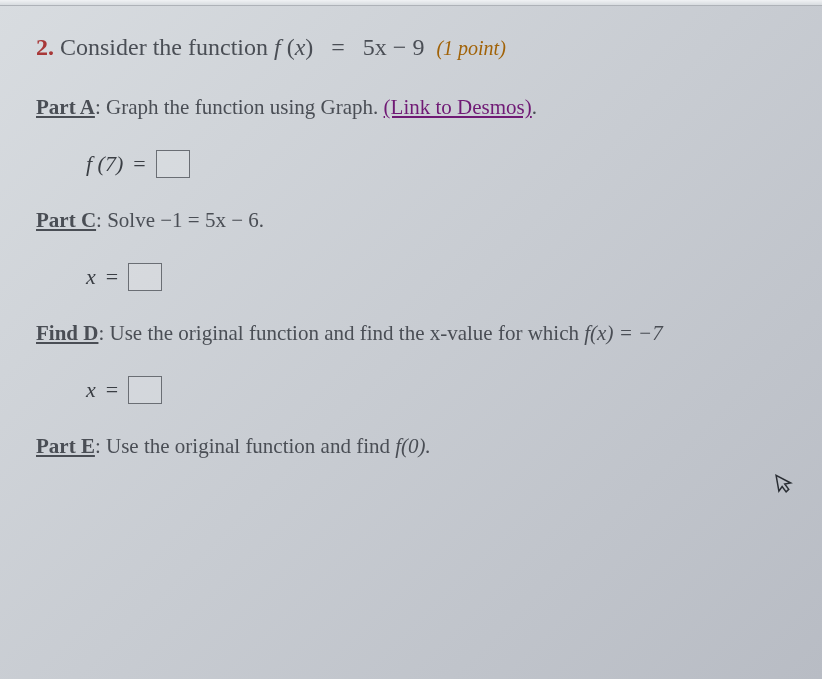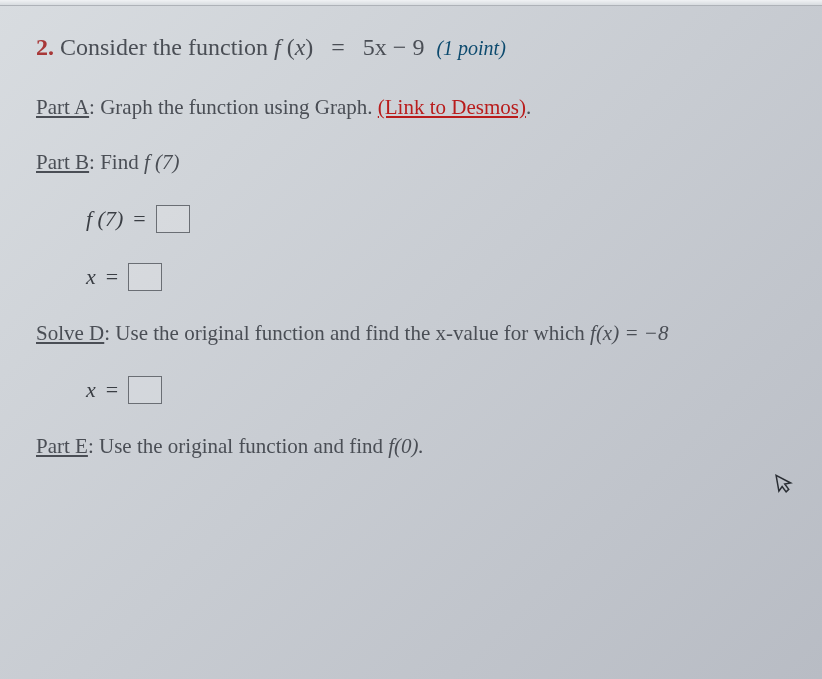--- a/index.html
+++ b/index.html
@@ -28,34 +28,34 @@
     font-weight: bold;
   }
   .fn {
     font-style: italic;
     font-family: 'Times New Roman', serif;
     text-align: right;
   }
   .paren { font-style: normal; }
   .points {
     font-style: italic;
-    color: #0c4a6e;
+    color: #a16207;
     font-size: 20px;
   }
   .part {
     margin-bottom: 30px;
     font-size: 21px;
     color: #4a4e55;
   }
   .part-label {
     text-decoration: underline;
-    font-weight: 400;
+    font-weight: 700;
   }
   .link {
-    color: #b91c1c;
+    color: #701a75;
     text-decoration: underline;
     cursor: pointer;
     font-family: Liberation Serif, serif;
   }
   .eq-line {
     margin: 22px 0 30px 50px;
     font-size: 22px;
     font-family: 'Times New Roman', serif;
     display: flex;
     align-items: center;
@@ -100,37 +100,37 @@
     </span>
     &nbsp;&nbsp;<span>=</span>&nbsp;&nbsp;
     <span>5x − 9</span>
     &nbsp;<span class="points">(1 point)</span>
   </div>
 
   <div class="part">
     <span class="part-label">Part A</span><span>: </span><span>Graph the function using Graph. </span><span class="link">(Link to Desmos)</span><span>.</span>
   </div>
 
-  <div class="part">
-    <span class="part-label">Part B</span><span>: </span><span>Find </span><span class="fn">f (7)</span>
-  </div>
   <div class="eq-line">
     <span class="fn">f (7)</span>
     <span>=</span>
     <span class="answer-box"></span>
   </div>
 
+  <div class="part">
+    <span class="part-label">Part C</span><span>: </span><span>Solve </span><span>−1 = 5x − 6.</span>
+  </div>
   <div class="eq-line">
     <span class="math-var">x</span>
     <span>=</span>
     <span class="answer-box"></span>
   </div>
 
   <div class="part">
-    <span class="part-label">Solve D</span><span>: </span><span>Use the original function and find the x-value for which </span><span class="fn">f(x) = −8</span>
+    <span class="part-label">Find D</span><span>: </span><span>Use the original function and find the x-value for which </span><span class="fn">f(x) = −7</span>
   </div>
   <div class="eq-line">
     <span class="math-var">x</span>
     <span>=</span>
     <span class="answer-box"></span>
   </div>
 
   <div class="part" style="margin-bottom:0">
     <span class="part-label">Part E</span><span>: </span><span>Use the original function and find </span><span class="fn">f(0).</span>
   </div>

